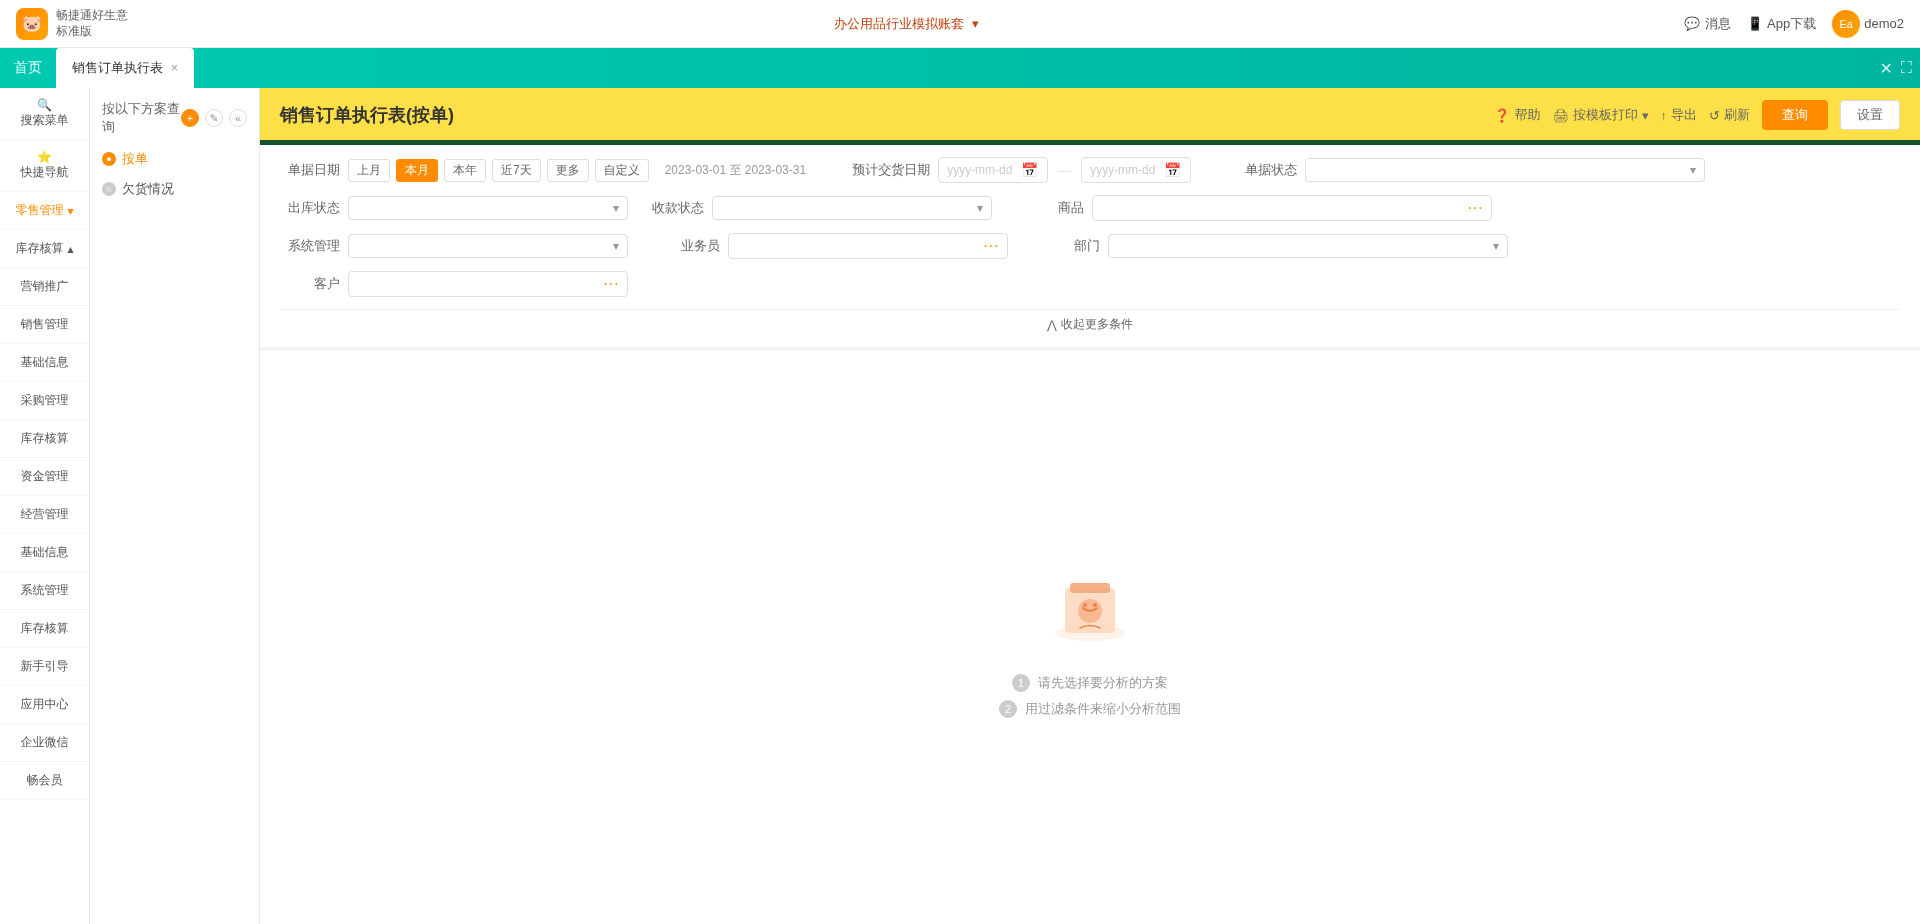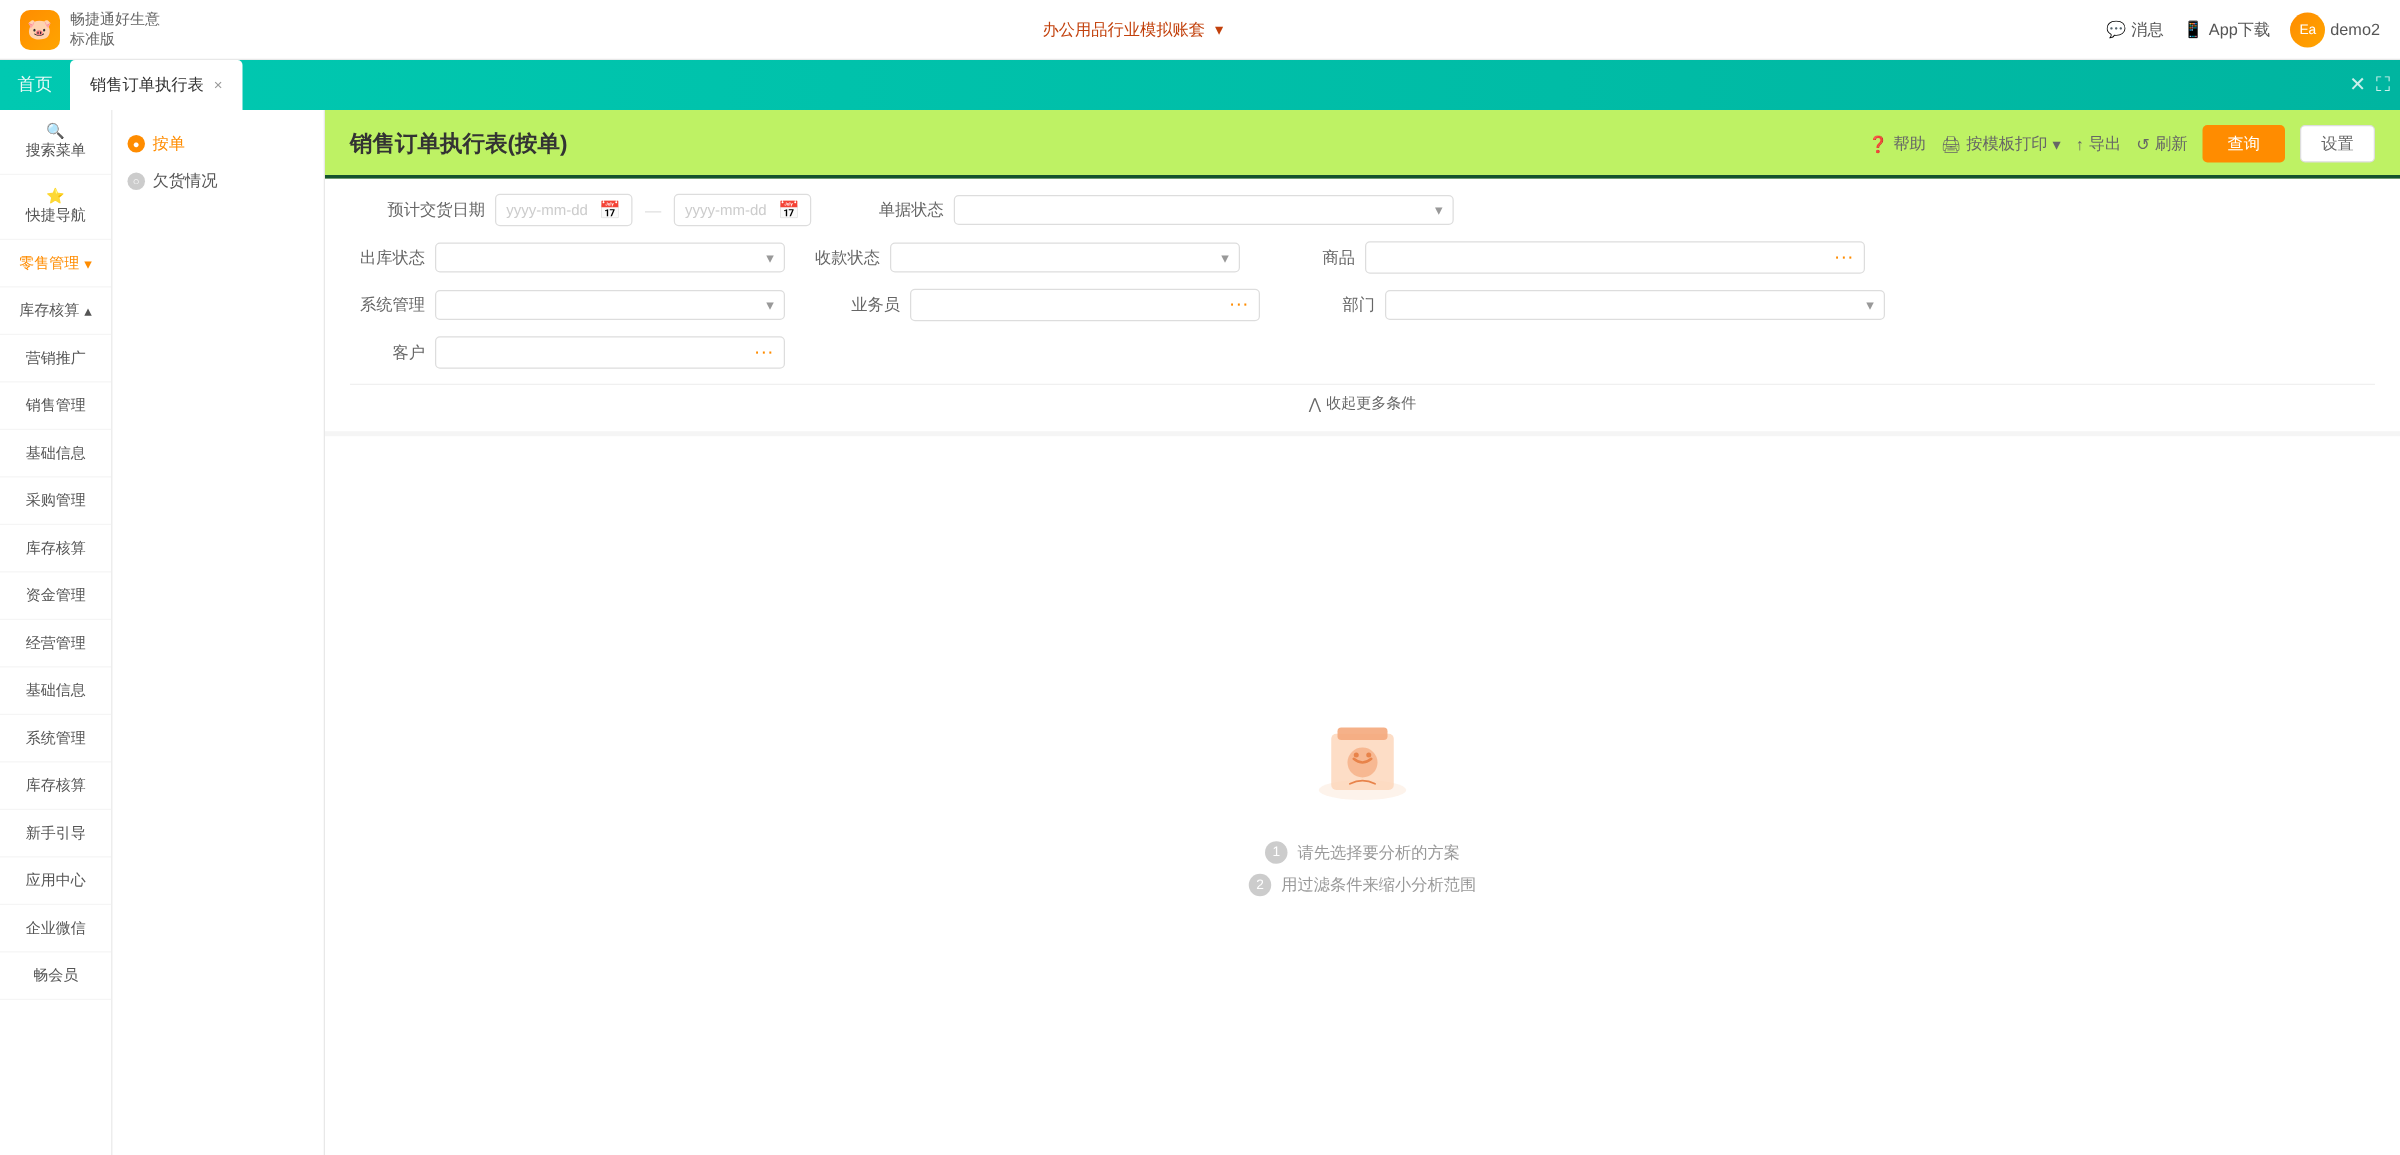--- a/index.html
+++ b/index.html
@@ -234,23 +234,23 @@
     
     .right-panel {
       flex: 1;
       display: flex;
       flex-direction: column;
       overflow: hidden;
     }
 
     
     .page-title-bar {
-      background: #bef264;
+      background: #fde047;
       padding: 12px 20px 0;
-      border-bottom: 3px solid #14532d;
+      border-bottom: 5px solid #14532d;
     }
     .page-title-row {
       display: flex;
       align-items: center;
       justify-content: space-between;
       padding-bottom: 10px;
     }
     .page-title {
       font-size: 18px;
       font-weight: 600;
@@ -536,20 +536,30 @@
     </div>
     <div class="sidebar-item">
       <span>畅会员</span>
     </div>
   </div>
 
   <div class="content-area">
     <div class="content-inner">
 
       <div class="left-panel">
+        <div class="left-panel-header">
+          <span>按以下方案查询</span>
+          <div class="left-panel-actions">
+            <div class="icon-circle orange">
+              <span>+</span>
+            </div>
+            <div class="icon-circle">✎</div>
+            <div class="icon-circle">«</div>
+          </div>
+        </div>
         <div class="scheme-item active">
           <div class="scheme-dot">●</div>
           <span>按单</span>
         </div>
         <div class="scheme-item">
           <div class="scheme-dot gray">○</div>
           <span>欠货情况</span>
         </div>
       </div>
 
@@ -578,20 +588,32 @@
               </div>
               <button class="btn-primary">查询</button>
               <button class="btn-default">设置</button>
             </div>
           </div>
         </div>
 
         <div class="filter-area">
 
           <div class="filter-row">
+            <div class="filter-item">
+              <span class="filter-label">单据日期</span>
+              <div class="filter-date-row">
+                <div class="date-btn">上月</div>
+                <div class="date-btn active">本月</div>
+                <div class="date-btn">本年</div>
+                <div class="date-btn">近7天</div>
+                <div class="date-btn">更多</div>
+                <div class="date-btn">自定义</div>
+              </div>
+              <span style="color:#999;font-size:12px;margin-left:8px">2023-03-01 至 2023-03-31</span>
+            </div>
 
             <div class="filter-item" style="margin-left:30px">
               <span class="filter-label">预计交货日期</span>
               <div class="date-input">
                 <span style="color:#ccc">yyyy-mm-dd</span>
                 <span class="calendar-icon">📅</span>
               </div>
               <span class="divider"> — </span>
               <div class="date-input">
                 <span style="color:#ccc">yyyy-mm-dd</span>

